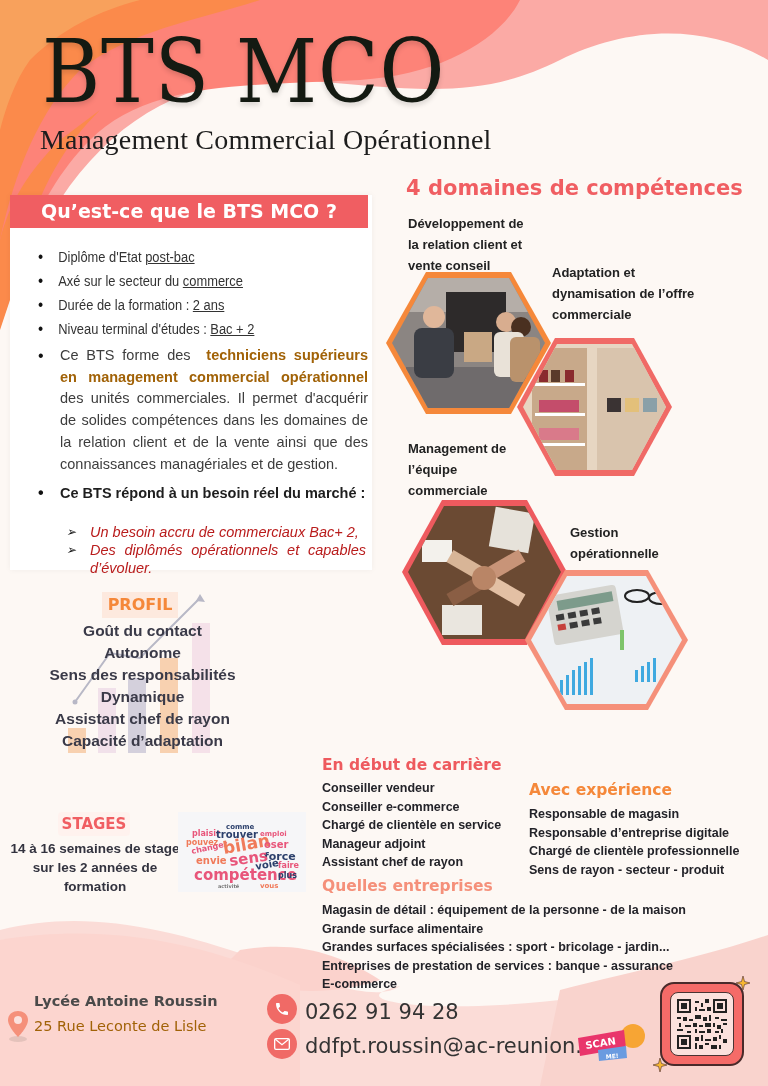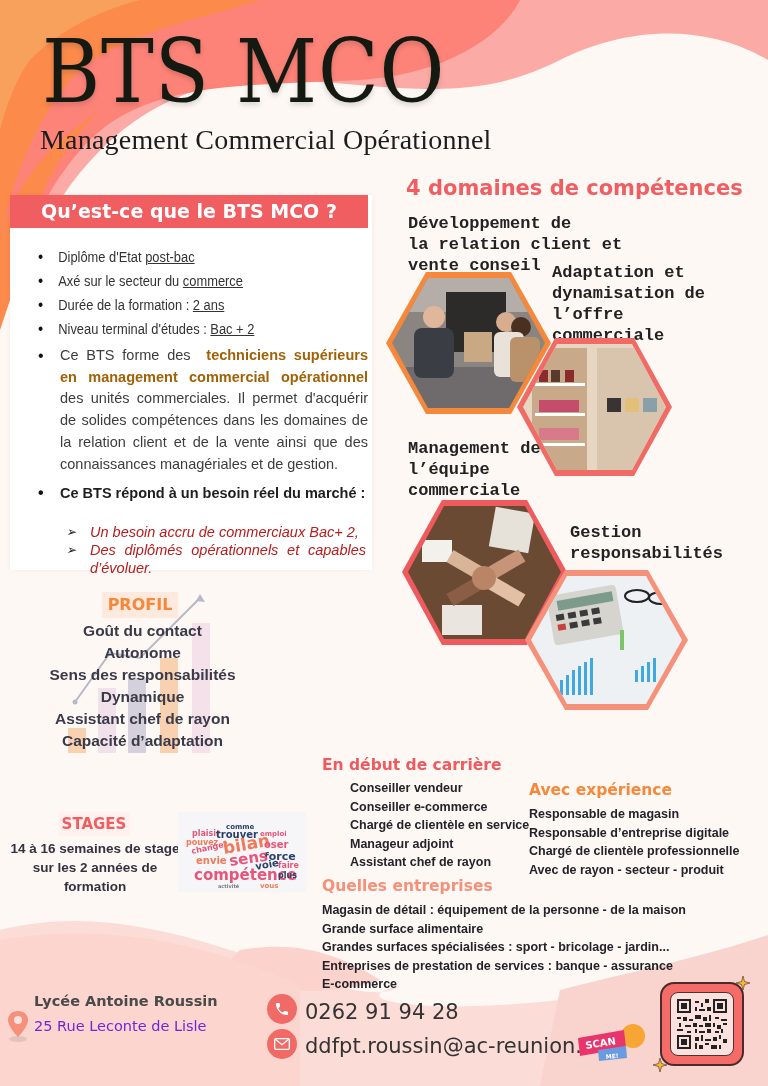--- a/index.html
+++ b/index.html
@@ -26,41 +26,41 @@
   .qbox .para::before { content: "•"; position: absolute; left: 0; top: 0; color: #111; font-size: 16px; }
   .qbox .para b { color: #a16207; margin-left: 8px; }
   .qbox .need { position: absolute; left: 28px; top: 290px; width: 330px; padding-left: 22px; font-size: 14.5px; color: #1e1e1e; font-weight: bold; }
   .qbox .need::before { content: "•"; position: absolute; left: 0; top: -1px; color: #111; font-size: 16px; }
   .qbox .sub { position: absolute; left: 50px; top: 328px; width: 306px; list-style: none; font-size: 14.5px; color: #b91c1c; line-height: 18px; font-style: italic; }
   .qbox .sub li { position: relative; padding-left: 30px; text-align: justify; }
   .qbox .sub li::before { content: "➢"; position: absolute; left: 6px; top: 0; color: #111; font-size: 12px; }
 
   
   .domains-title { left: 406px; top: 176px; font-family: "DejaVu Sans", sans-serif; font-weight: bold; font-size: 21px; color: #f05e62; }
-  .dom-label { font-family: Liberation Mono, monospace; font-weight: bold; font-size: 17px; color: #222; line-height: 21px; }
+  .dom-label { font-family: Liberation Sans, sans-serif; font-weight: bold; font-size: 13px; color: #222; line-height: 21px; }
   .hex { position: absolute; z-index: 2; }
   .hex svg { display: block; }
 
   
   .profil-badge { left: 102px; top: 592px; width: 76px; height: 26px; background: #fde9de; border-radius: 0; color: #f5883a; font-family: "DejaVu Sans", sans-serif; font-weight: bold; font-size: 16px; text-align: center; line-height: 26px; }
   .profil-list { left: 20px; top: 620px; width: 245px; text-align: center; list-style: none; font-family: "Liberation Sans", sans-serif; font-weight: bold; font-size: 15.5px; color: #3a3a48; line-height: 22px; }
 
   
   .stages-badge { left: 58px; top: 812px; width: 72px; height: 24px; background: #fff2ee; color: #f05e62; font-family: "DejaVu Sans", sans-serif; font-weight: bold; font-size: 15px; text-align: center; line-height: 24px; border-radius: 4px; }
   .stages-text { left: 10px; top: 839px; width: 170px; text-align: center; font-weight: bold; font-size: 13.5px; line-height: 19px; color: #33333f; }
   .wordcloud { left: 178px; top: 812px; width: 128px; height: 80px; background: #f6f6f8; }
   .wordcloud svg { display: block; }
 
   
   .sec-title { font-family: "DejaVu Sans", sans-serif; font-weight: bold; font-size: 15.5px; }
   .career-list { list-style: none; font-family: "Liberation Sans", sans-serif; font-weight: bold; font-size: 12.5px; color: #232329; line-height: 18.5px; }
 
   
   .school-name { left: 34px; top: 993px; font-family: "DejaVu Sans", sans-serif; font-weight: bold; font-size: 14.5px; color: #4a4a4a; }
-  .school-addr { left: 34px; top: 1015px; font-family: "DejaVu Sans", sans-serif; font-size: 14.5px; color: #6d28d9; line-height: 22px; }
+  .school-addr { left: 34px; top: 1015px; font-family: "DejaVu Sans", sans-serif; font-size: 14.5px; color: #a16207; line-height: 22px; }
   .contact-icon { width: 30px; height: 30px; border-radius: 50%; background: #f06a66; display: flex; align-items: center; justify-content: center; }
   .contact-text { font-family: "DejaVu Sans", sans-serif; font-size: 21px; color: #333; }
   .qr-frame { left: 660px; top: 982px; width: 84px; height: 84px; border-radius: 14px; background: #f56b68; border: 2px solid #4a2a2a; }
   .qr-inner { position: absolute; left: 8px; top: 8px; width: 64px; height: 64px; background: #fbe1dd; border-radius: 8px; border: 1.5px solid #4a3333; display: flex; align-items: center; justify-content: center; }
   .scan-badge { left: 576px; top: 1020px; }
 </style>
 </head>
 <body>
 
 <div class="bg-layer">
@@ -110,21 +110,21 @@
   <div>dynamisation de l’offre</div>
   <div>commerciale</div>
 </div>
 <div class="abs dom-label" style="left:408px; top:438px;">
   <div>Management de</div>
   <div>l’équipe</div>
   <div>commerciale</div>
 </div>
 <div class="abs dom-label" style="left:570px; top:522px;">
   <div>Gestion</div>
-  <div>responsabilités</div>
+  <div>opérationnelle</div>
 </div>
 
 <div class="hex" style="left:386px; top:272px;">
   <svg width="165" height="142" viewBox="0 0 165 142">
     <defs>
         <clipPath id="h1">
           <polygon points="42,6 123,6 159,71 123,136 42,136 6,71"></polygon>
         </clipPath>
       </defs>
     <polygon points="40,0 125,0 165,71 125,142 40,142 0,71" fill="#f5883a"></polygon>
@@ -274,34 +274,34 @@
     <text x="78" y="58" font-size="10" fill="#2b3f6b" transform="rotate(-10 78 58)">voie</text>
     <text x="100" y="56" font-size="8" fill="#e8557a">faire</text>
     <text x="16" y="68" font-size="15" fill="#e8557a">compétence</text>
     <text x="100" y="66" font-size="8" fill="#2b3f6b">plus</text>
     <text x="82" y="76" font-size="7" fill="#f07a5a">vous</text>
     <text x="40" y="76" font-size="5" fill="#777">activité</text>
   </svg>
 </div>
 
 <div class="abs sec-title" style="left:322px; top:756px; color:#ee5a5e;">En début de carrière</div>
-<ul class="abs career-list" style="left:322px; top:779px;margin-left:28px;">
+<ul class="abs career-list" style="left:322px; top:779px;">
   <li>Conseiller vendeur</li>
   <li>Conseiller e-commerce</li>
   <li>Chargé de clientèle en service</li>
   <li>Manageur adjoint</li>
   <li>Assistant chef de rayon</li>
 </ul>
 
 <div class="abs sec-title" style="left:529px; top:781px; color:#f5883a;">Avec expérience</div>
 <ul class="abs career-list" style="left:529px; top:805px;">
   <li>Responsable de magasin</li>
   <li>Responsable d’entreprise digitale</li>
   <li>Chargé de clientèle professionnelle</li>
-  <li>Avec de rayon - secteur - produit</li>
+  <li>Sens de rayon - secteur - produit</li>
 </ul>
 
 <div class="abs sec-title" style="left:322px; top:877px; color:#f5907a;">Quelles entreprises</div>
 <ul class="abs career-list" style="left:322px; top:901px;">
   <li>Magasin de détail : équipement de la personne - de la maison</li>
   <li>Grande surface alimentaire</li>
   <li>Grandes surfaces spécialisées : sport - bricolage - jardin...</li>
   <li>Entreprises de prestation de services : banque - assurance</li>
   <li>E-commerce</li>
 </ul>

